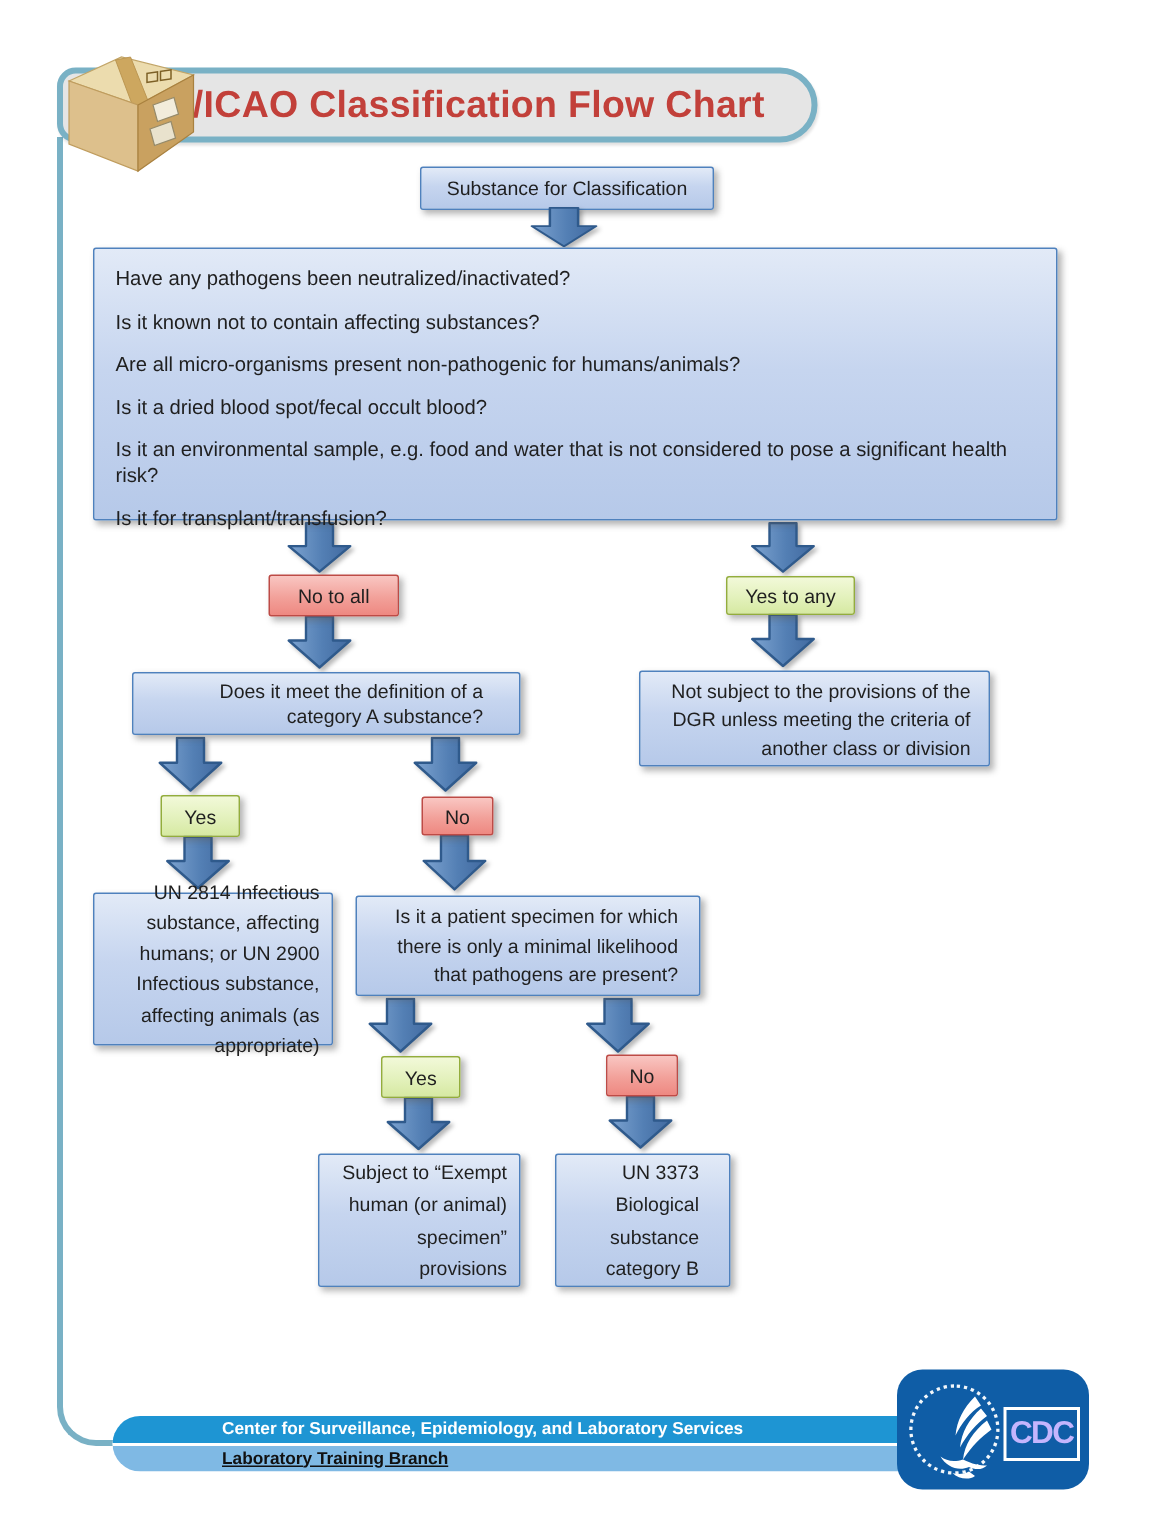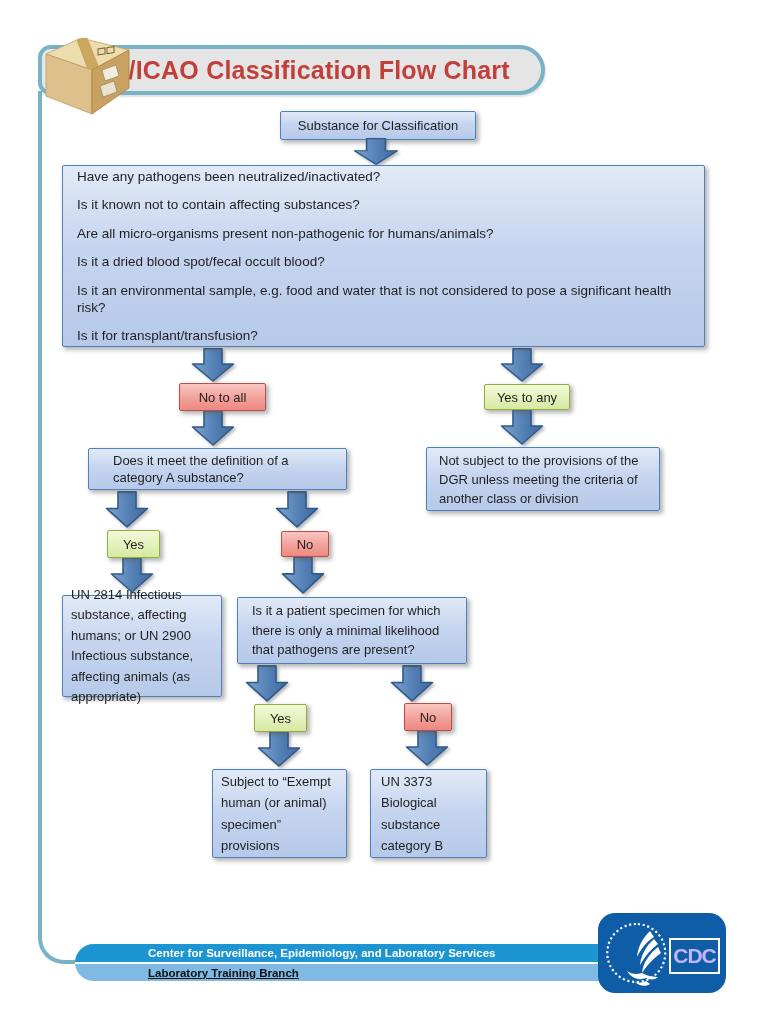--- a/index.html
+++ b/index.html
@@ -19,27 +19,27 @@
     border-left:4px solid #79b1c5;border-bottom:4px solid #79b1c5;
     border-bottom-left-radius:26px;z-index:0;
   }
   .page-title{
     font-size:25px;font-weight:bold;color:#c2403a;letter-spacing:0.2px;white-space:nowrap;
   }
   .box-icon{position:absolute;left:40px;top:28px;z-index:2;}
   
   .node{
     position:absolute;display:flex;align-items:center;justify-content:center;
-    text-align:left;font-size:13px;line-height:17px;
+    text-align:right;font-size:13px;line-height:17px;
     border:1.6px solid #4f81bd;border-radius:2px;
     background:linear-gradient(180deg,#e2eaf7 0%,#c6d5ef 45%,#b6c9e9 100%);
     box-shadow:2.5px 2.5px 4px rgba(90,90,90,0.45);
   }
   .node.big{
-    align-items:flex-start;justify-content:center;text-align:left;
+    align-items:flex-start;justify-content:space-between;text-align:left;
     flex-direction:column;padding:11px 14px;box-sizing:border-box;
   }
   .qline{font-size:13.5px;line-height:17px;margin-bottom:11.5px;}
   .qline:last-child{margin-bottom:0;}
   .node.red{
     border-color:#bd4b46;
     background:linear-gradient(180deg,#f9c6c2 0%,#f2a19a 55%,#ee8881 100%);
   }
   .node.green{
     border-color:#93ad3c;
@@ -186,21 +186,21 @@
   <div class="node green" style="left:254px;top:704px;width:51px;height:26px;">
     <span>Yes</span>
   </div>
   <div class="node red" style="left:404px;top:703px;width:46px;height:26px;">
     <span>No</span>
   </div>
 
   <div class="node" style="left:212px;top:769px;width:135px;height:89px;padding:4px 8px;box-sizing:border-box;line-height:21.5px;">
     <span>Subject to “Exempt human (or animal) specimen” provisions</span>
   </div>
-  <div class="node" style="left:370px;top:769px;width:117px;height:89px;padding:4px 10px;box-sizing:border-box;line-height:21.5px;">
+  <div class="node" style="left:370px;top:769px;width:117px;height:89px;padding:4px 20px;box-sizing:border-box;line-height:21.5px;">
     <span>UN 3373 Biological substance category B</span>
   </div>
 
   <div class="footer-bars">
     <div class="bar-top">
       <span>Center for Surveillance, Epidemiology, and Laboratory Services</span>
     </div>
     <div class="bar-gap"></div>
     <div class="bar-bottom">
       <span>Laboratory Training Branch</span>

